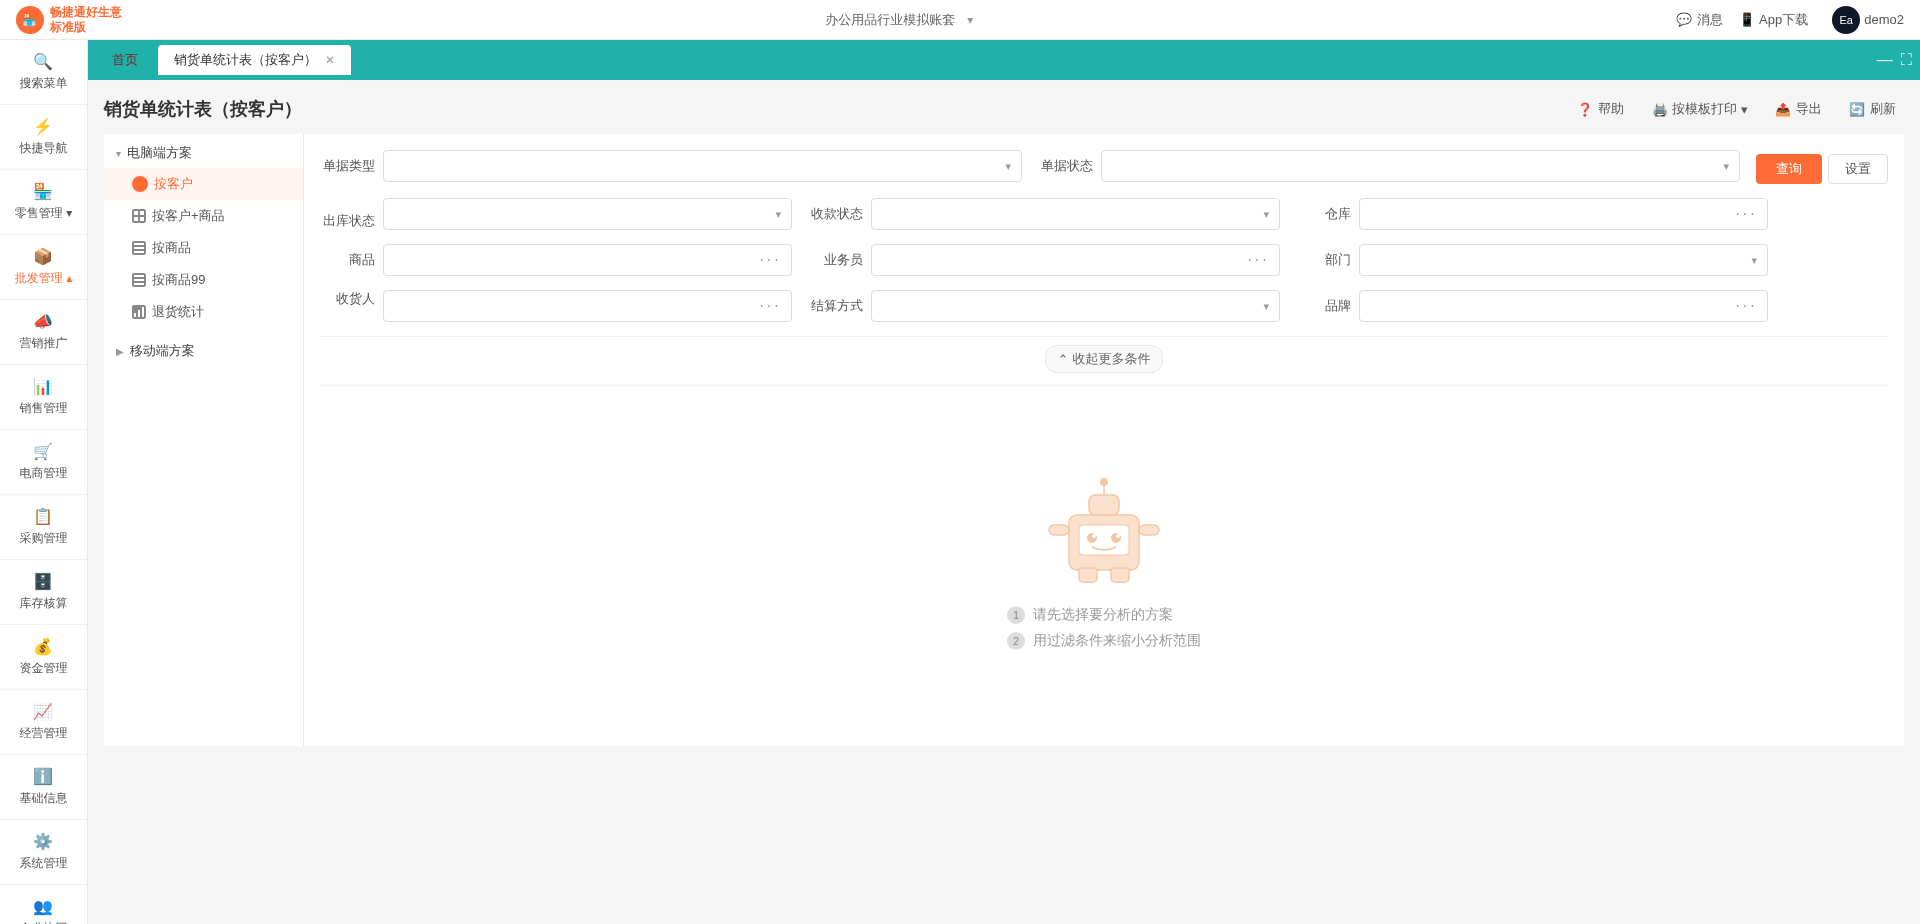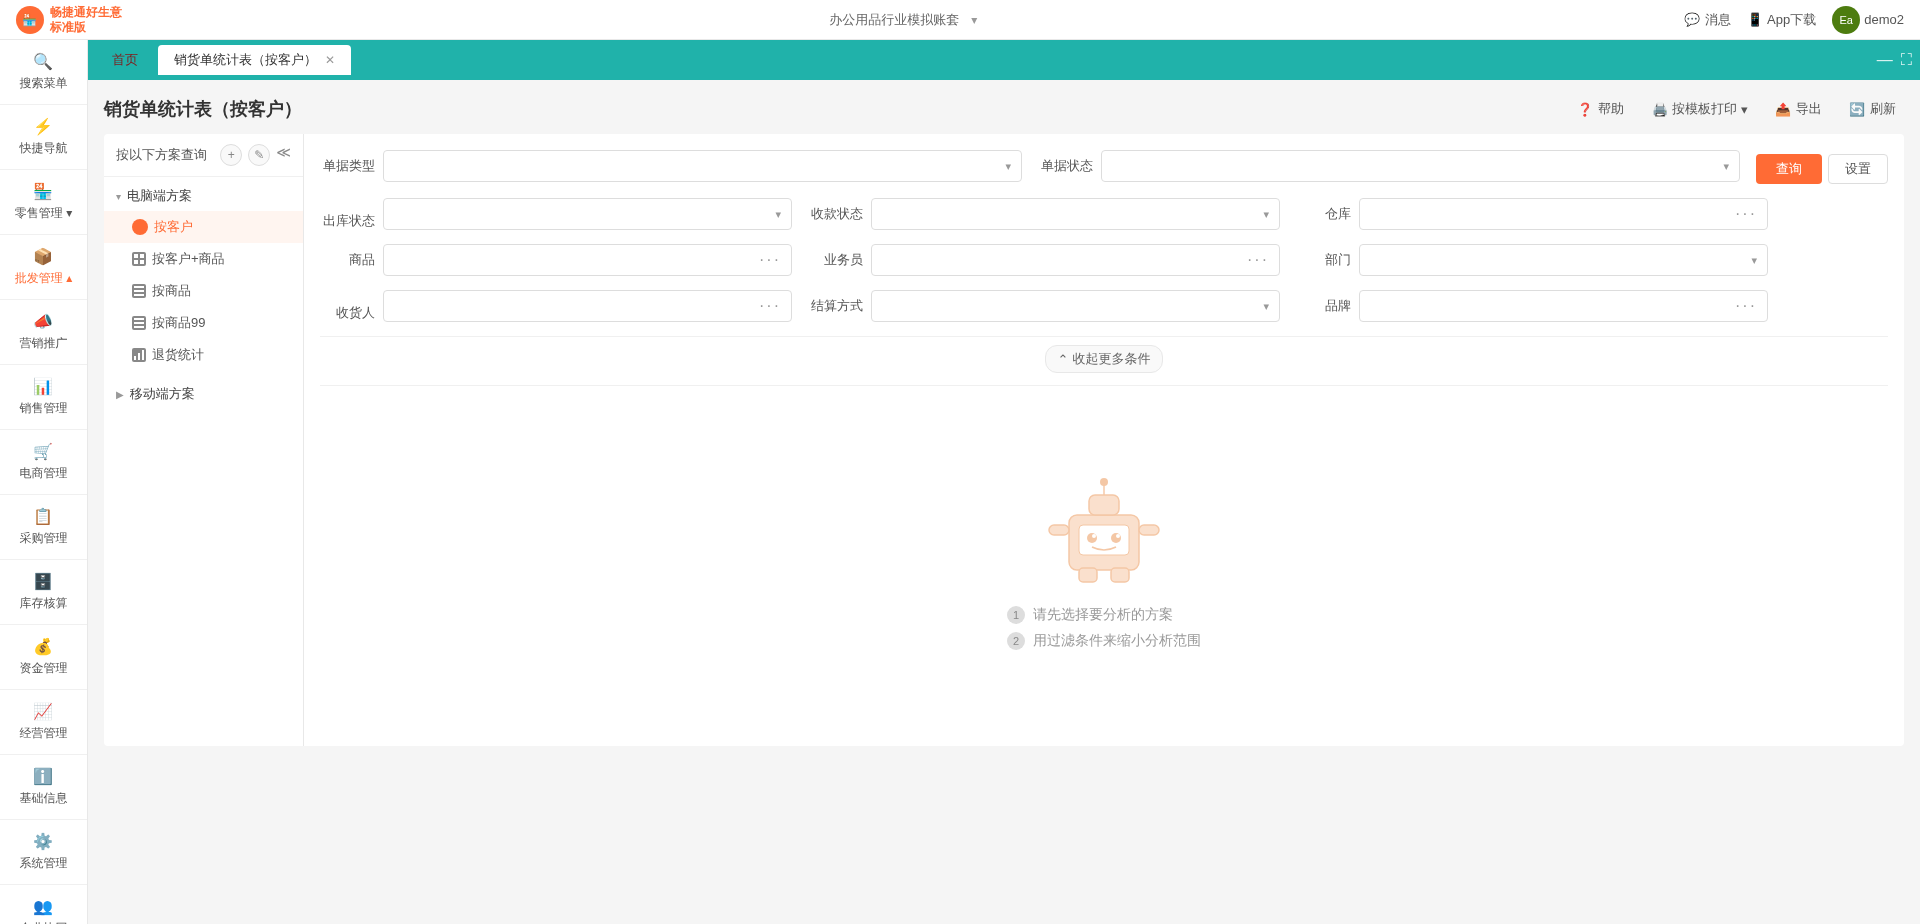--- a/index.html
+++ b/index.html
@@ -12,21 +12,21 @@
     .top-bar { height: 40px; background: #fff; display: flex; align-items: center; padding: 0 16px; border-bottom: 1px solid #e8e8e8; justify-content: space-between; flex-shrink: 0; }
     .top-bar-left { display: flex; align-items: center; gap: 8px; }
     .logo-area { display: flex; align-items: center; gap: 6px; }
     .logo-icon { width: 28px; height: 28px; background: #ff6b35; border-radius: 50%; display: flex; align-items: center; justify-content: center; color: white; font-size: 12px; font-weight: bold; }
     .logo-text { font-size: 12px; color: #ff6b35; font-weight: bold; line-height: 1.2; }
     .top-bar-center { flex: 1; display: flex; align-items: center; justify-content: center; gap: 12px; }
     .workspace-title { font-size: 13px; color: #666; }
     .workspace-arrow { color: #999; font-size: 12px; }
     .top-bar-right { display: flex; align-items: center; gap: 16px; }
     .top-right-item { display: flex; align-items: center; gap: 4px; font-size: 13px; color: #555; cursor: pointer; }
-    .user-avatar { width: 28px; height: 28px; border-radius: 50%; background: #4d7c0f; display: flex; align-items: center; justify-content: center; color: white; font-size: 11px; }
+    .user-avatar { width: 28px; height: 28px; border-radius: 50%; background: #0f172a; display: flex; align-items: center; justify-content: center; color: white; font-size: 11px; margin-left: 8px; }
 
     
     .main-layout { display: flex; flex: 1; overflow: hidden; }
 
     
     .sidebar { width: 88px; background: #fff; border-right: 1px solid #e8e8e8; display: flex; flex-direction: column; flex-shrink: 0; overflow-y: auto; }
     .sidebar-item { padding: 12px 4px; display: flex; flex-direction: column; align-items: center; gap: 4px; cursor: pointer; font-size: 12px; color: #555; border-bottom: 1px solid #f0f0f0; }
     .sidebar-item.active { color: #ff6b35; }
     .sidebar-icon { font-size: 16px; }
 
@@ -239,28 +239,20 @@
             <div class="action-btn">
               <span>🔄</span>
               <span>刷新</span>
             </div>
           </div>
         </div>
 
         <div class="main-panel">
 
           <div class="scheme-panel">
-            <div class="scheme-header">
-              <span class="scheme-header-title">按以下方案查询</span>
-              <div class="scheme-header-icons">
-                <div class="scheme-icon-btn">+</div>
-                <div class="scheme-icon-btn">✎</div>
-                <div class="scheme-collapse">≪</div>
-              </div>
-            </div>
 
             <div class="scheme-group">
               <div class="scheme-group-header">
                 <span class="scheme-group-arrow">▾</span>
                 <span>电脑端方案</span>
               </div>
               <div class="scheme-item active">
                 <div class="scheme-item-icon" style="background:#ff6b35; width:16px;height:16px;border-radius:50%;"></div>
                 <span>按客户</span>
               </div>
@@ -377,21 +369,21 @@
               <div style="display:flex; align-items:center; gap:8px; flex:1;">
                 <span class="filter-label">部门</span>
                 <div class="filter-control" style="flex:1;">
                   <span class="placeholder"></span>
                   <span class="filter-dropdown-arrow">▾</span>
                 </div>
               </div>
             </div>
 
             <div style="display:flex; gap:16px; margin-bottom:14px; align-items:center; padding-right:120px;">
-              <div style="display:flex; align-items:flex-end; gap:8px; flex:1;">
+              <div style="display:flex; align-items:flex-start; gap:8px; flex:1;">
                 <span class="filter-label">收货人</span>
                 <div class="filter-control" style="flex:1; justify-content:flex-end;">
                   <span class="filter-dots">···</span>
                 </div>
               </div>
               <div style="display:flex; align-items:center; gap:8px; flex:1;">
                 <span class="filter-label">结算方式</span>
                 <div class="filter-control" style="flex:1;">
                   <span class="placeholder"></span>
                   <span class="filter-dropdown-arrow">▾</span>

